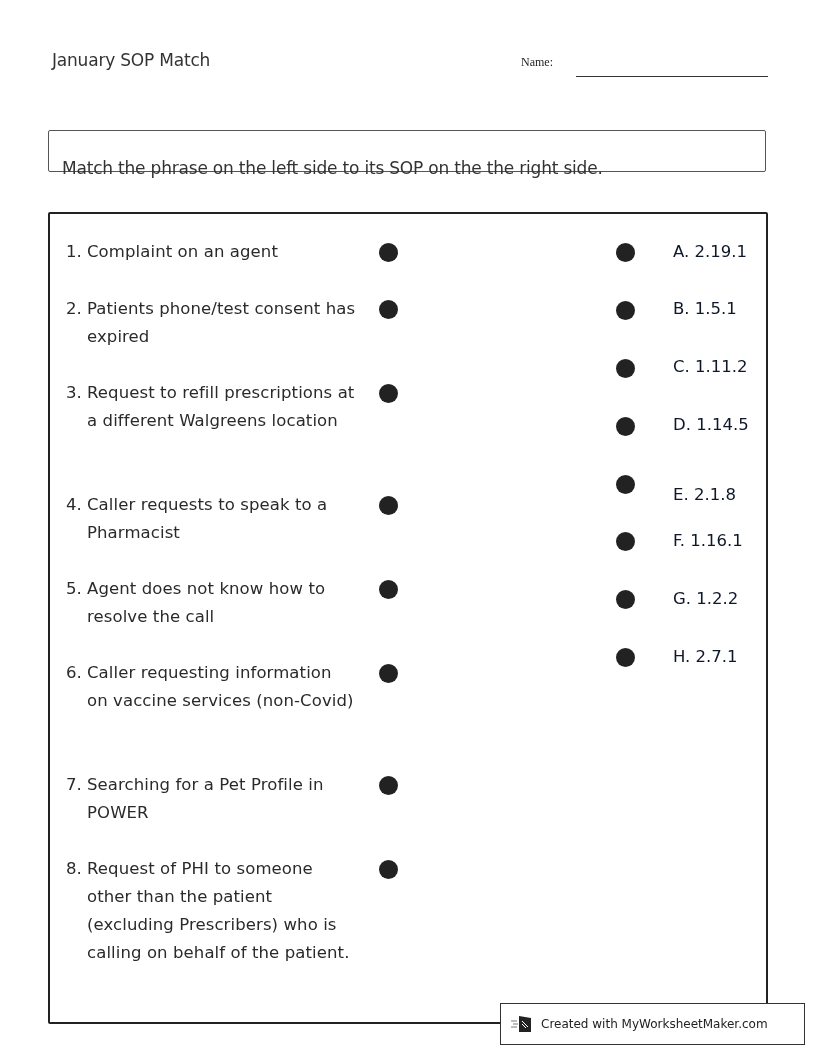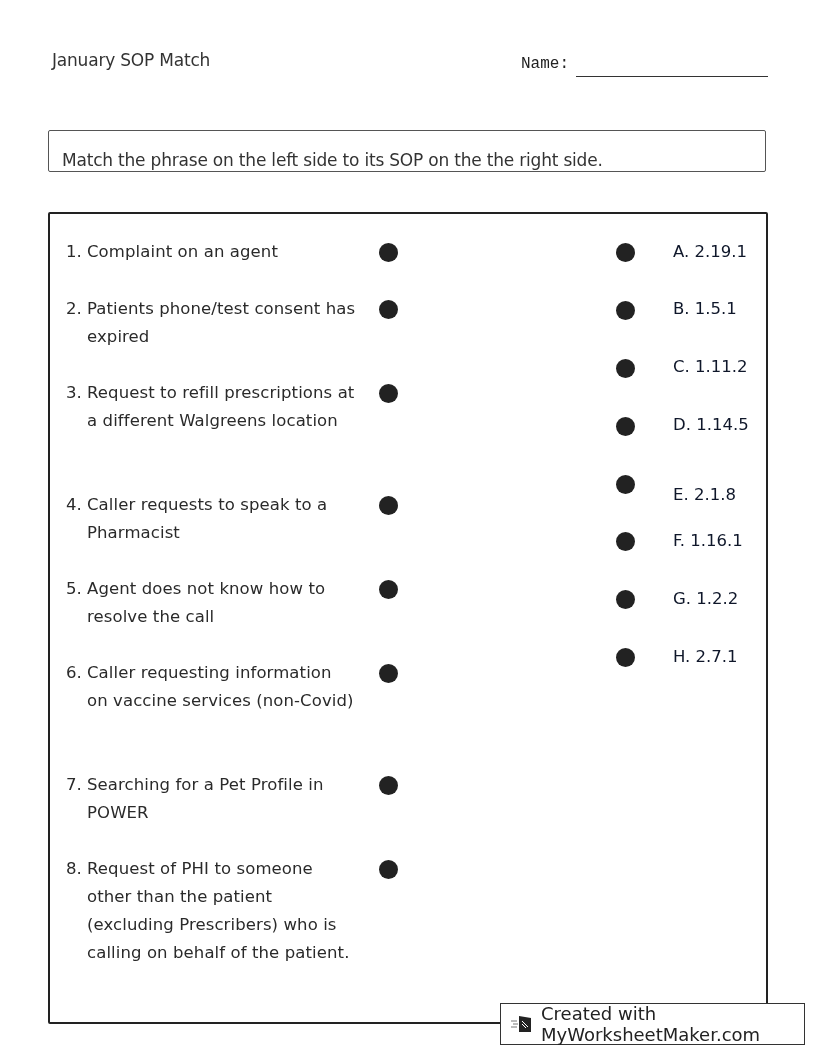--- a/index.html
+++ b/index.html
@@ -1,32 +1,32 @@
 <!DOCTYPE html>
 <html><head>
 <meta charset="utf-8">
 <style>
   html, body { margin: 0; padding: 0; background: #ffffff; }
   body { width: 816px; height: 1056px; position: relative; overflow: hidden;
          font-family: "DejaVu Sans", sans-serif; color: #222; }
   .title { position: absolute; left: 52px; top: 50px; font-size: 17px; color: #333; letter-spacing: -0.2px; }
-  .name-label { position: absolute; left: 521px; top: 55px; font-family: Liberation Mono, monospace; font-size: 16px; color: #222; }
+  .name-label { position: absolute; left: 521px; top: 55px; font-family: Liberation Serif, serif; font-size: 12px; color: #222; }
   .name-line { position: absolute; left: 576px; top: 76px; width: 192px; height: 0; border-bottom: 1px solid #333; }
   .instructions { position: absolute; left: 48px; top: 130px; width: 718px; height: 42px; border: 1px solid #555;
-                  border-radius: 2px; box-sizing: border-box; padding: 8px 13px; line-height: 42px; font-size: 17px; color: #333; letter-spacing: -0.2px; }
+                  border-radius: 2px; box-sizing: border-box; padding: 16px 13px; line-height: 42px; font-size: 17px; color: #333; letter-spacing: -0.2px; }
   .match-box { position: absolute; left: 48px; top: 212px; width: 720px; height: 812px; border: 2px solid #222;
                border-radius: 2px; box-sizing: border-box; }
   .phrase { position: absolute; left: 66px; width: 290px; font-size: 16.5px; line-height: 28px; color: #2a2a2a;
             display: flex; letter-spacing: 0.1px; }
   .phrase .num { width: 21px; flex: 0 0 21px; }
   .phrase .txt { flex: 1; }
   .dot { position: absolute; width: 19px; height: 19px; border-radius: 50%; background: #222; }
   .answer { position: absolute; left: 673px; font-size: 16.5px; line-height: 28px; color: #0f172a; }
   .footer { position: absolute; left: 500px; top: 1003px; width: 305px; height: 42px; border: 1px solid #333;
-            background: #fff; box-sizing: border-box; display: flex; align-items: center; padding-left: 10px; font-size: 18px; color: #222; }
+            background: #fff; box-sizing: border-box; display: flex; align-items: center; padding-left: 10px; font-size: 12px; color: #222; }
   .footer .logo { width: 22px; height: 20px; margin-right: 8px; }
 </style>
 </head>
 <body>
 
 <div class="title">January SOP Match</div>
 <div class="name-label">Name:</div>
 <div class="name-line"></div>
 
 <div class="instructions">Match the phrase on the left side to its SOP on the the right side.</div>

